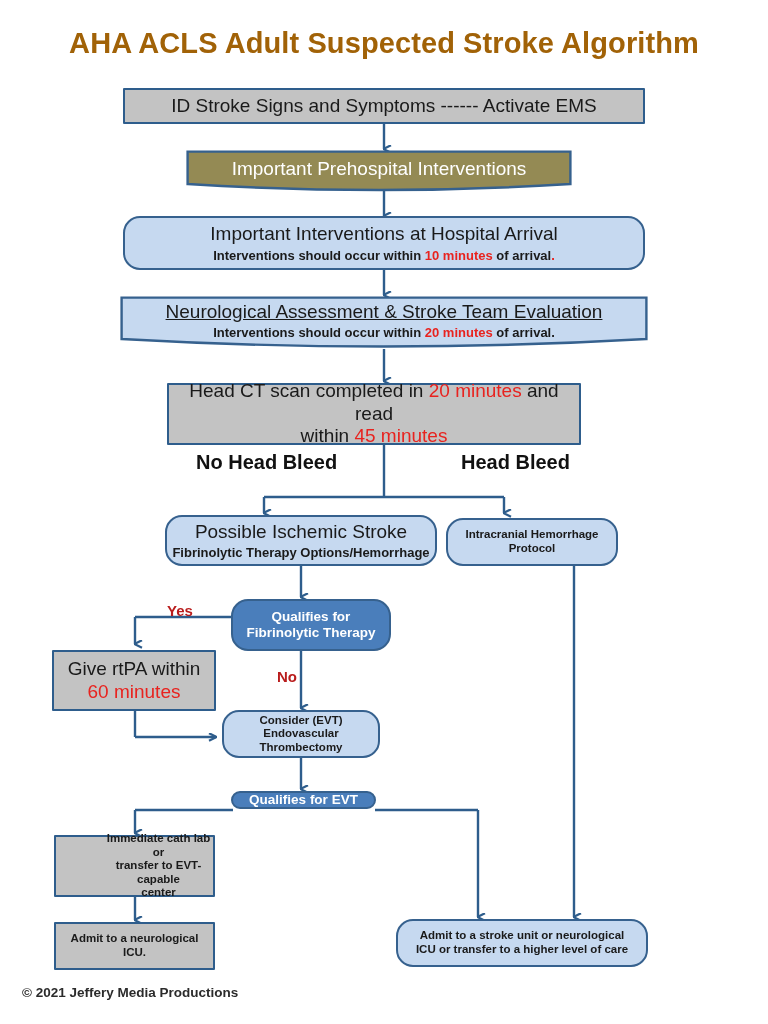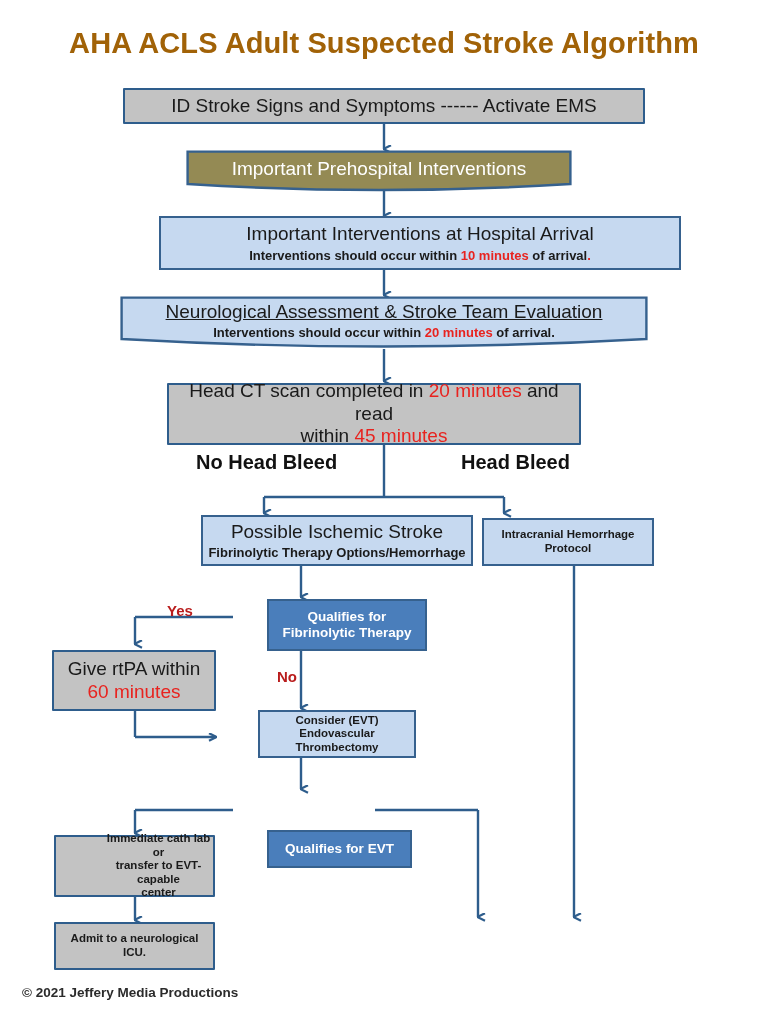--- a/index.html
+++ b/index.html
@@ -20,21 +20,21 @@
   
   #title{
     position:absolute;left:0;top:27px;width:768px;text-align:center;
     font-size:29px;font-weight:700;color:#a16207;letter-spacing:.1px;z-index:3;
   }
 
   
   .grey{background:#c3c3c3;border:2.5px solid #2e5d8c;}
   .lblue{background:#c6d9f0;border:2.5px solid #36618e;}
   .dblue{background:#4a7ebb;border:2.5px solid #36618e;color:#ffffff;}
-  .round{border-radius:0;margin-left:36px;}
+  .round{border-radius:17px;}
   .sq{border-radius:1px;}
 
   
   .banner{
     border:none;background:transparent;
     padding:0;
   }
   .banner .bnrtxt{position:relative;z-index:2;width:100%;padding:0 14px;box-sizing:border-box;}
   .banner svg.bnrbg{position:absolute;left:0;top:0;width:100%;height:100%;z-index:1;}
 
@@ -165,31 +165,35 @@
   <div class="node grey sq" style="left:52px;top:650px;width:164px;height:61px;">
     <span class="t-lg">Give rtPA within</span>
     <span class="t-lg red">60 minutes</span>
   </div>
 
   <div class="node lblue round" style="left:222px;top:710px;width:158px;height:48px;">
     <span class="t-xs">Consider (EVT) Endovascular</span>
     <span class="t-xs">Thrombectomy</span>
   </div>
 
-  <div class="node dblue round" style="left:231px;top:830px;width:145px;height:38px;">
+  <div class="node dblue round" style="left:231px;top:791px;width:145px;height:18px;">
     <span class="t-sm">Qualifies for EVT</span>
   </div>
 
   <div class="node grey sq" style="left:54px;top:835px;width:161px;height:62px;padding-left:48px;">
     <span class="t-xs">Immediate cath lab or</span>
     <span class="t-xs">transfer to EVT-capable</span>
     <span class="t-xs">center</span>
   </div>
 
   <div class="node grey sq" style="left:54px;top:922px;width:161px;height:48px;">
     <span class="t-xs">Admit to a neurological</span>
     <span class="t-xs">ICU.</span>
   </div>
 
+  <div class="node lblue round" style="left:396px;top:919px;width:252px;height:48px;">
+    <span class="t-xs">Admit to a stroke unit or neurological</span>
+    <span class="t-xs">ICU or transfer to a higher level of care</span>
+  </div>
 
   <div id="copyright">© 2021   Jeffery Media Productions</div>
 
 </div>
 
 </body></html>

